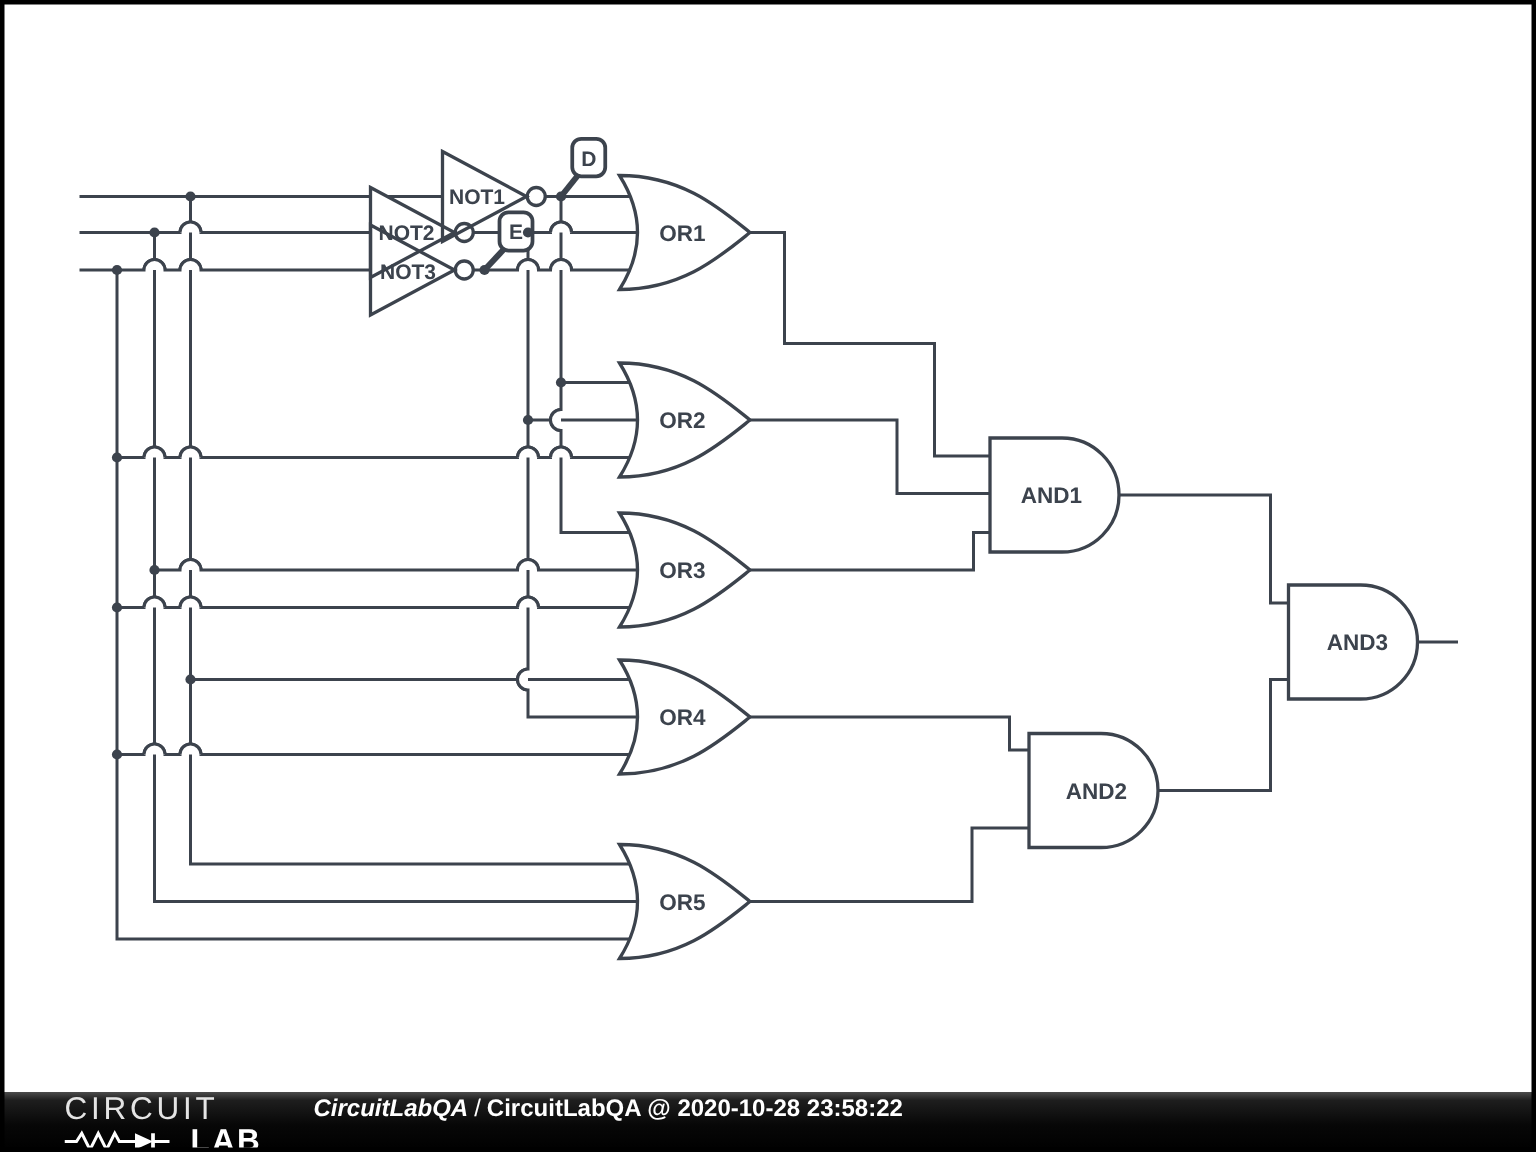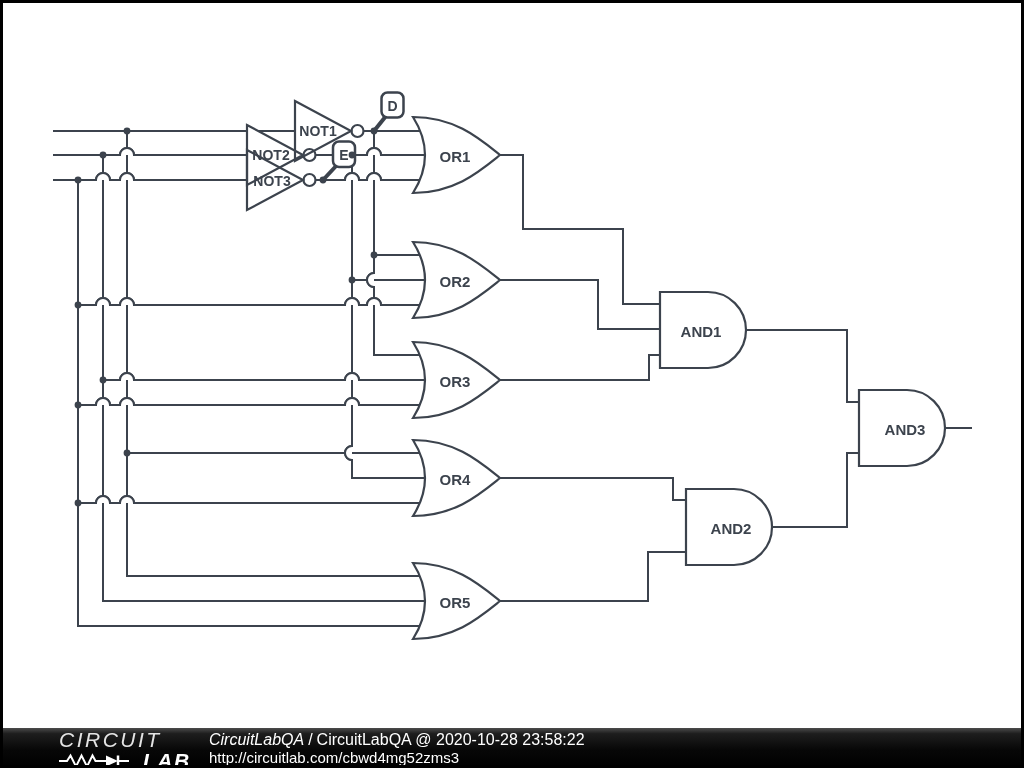--- a/index.html
+++ b/index.html
@@ -8,33 +8,33 @@
     background:#ffffff;font-family:"Liberation Sans", sans-serif;
   }
   .frame{position:absolute;inset:0;border:3px solid #000;pointer-events:none;z-index:50;}
   #schematic{position:absolute;left:0;top:0;}
   
   .footer{
     position:absolute;left:0;right:0;top:728px;bottom:0;
     background:linear-gradient(180deg,#4c4c4c 0%,#1e1e1e 14%,#070707 55%,#000 100%);
     z-index:10;
   }
-  .logo{position:absolute;left:59px;top:2px;width:150px;height:38px;font-style:italic;}
+  .logo{position:absolute;left:43px;top:2px;width:150px;height:38px;}
   .logo-top{
     font-size:21px;letter-spacing:2.5px;color:#e4e4e4;line-height:20px;
     font-weight:400;
   }
   .logo-bottom{position:absolute;left:0;top:19px;display:flex;align-items:center;}
   .logo-sym{display:block;}
   .logo-lab{font-size:21px;font-weight:bold;color:#fff;letter-spacing:1.5px;margin-left:2px;}
   .credit{position:absolute;left:209px;top:2px;color:#fff;}
   .credit-line1{font-size:16px;line-height:19px;white-space:nowrap;}
-  .credit-line1 .it{font-style:italic;font-weight:normal;}
+  .credit-line1 .it{font-style:italic;font-weight:bold;}
   .credit-line1 .sep{font-weight:normal;padding:0 4px;}
-  .credit-line1 .bd{font-weight:normal;}
+  .credit-line1 .bd{font-weight:bold;}
   .credit-line2{font-size:15px;line-height:18px;white-space:nowrap;}
 </style>
 </head>
 <body>
 
 <svg id="schematic" width="1024" height="768" viewBox="0 0 1024 768">
 
   <g stroke="#3c434d" stroke-width="2" fill="none">
 
     <path d="M53 131 H430"></path>
@@ -176,17 +176,16 @@
         <path d="M59 2.5 V13.5" stroke="#ffffff" stroke-width="2.5" fill="none"></path>
         <path d="M59 8 H70" stroke="#ffffff" stroke-width="2" fill="none"></path>
       </svg>
       <span class="logo-lab">LAB</span>
     </div>
   </div>
   <div class="credit">
     <div class="credit-line1">
       <span class="it">CircuitLabQA</span><span class="sep">/</span><span class="bd">CircuitLabQA @ 2020-10-28 23:58:22</span>
     </div>
-    <div class="credit-line2">http://circuitlab.com/cbwd4mg52zms3</div>
   </div>
 </div>
 
 <div class="frame"></div>
 
 </body></html>

